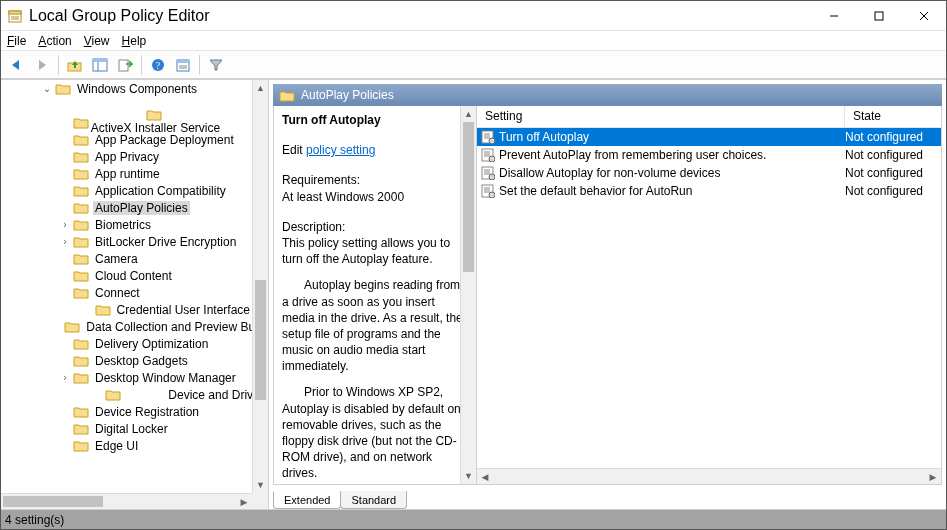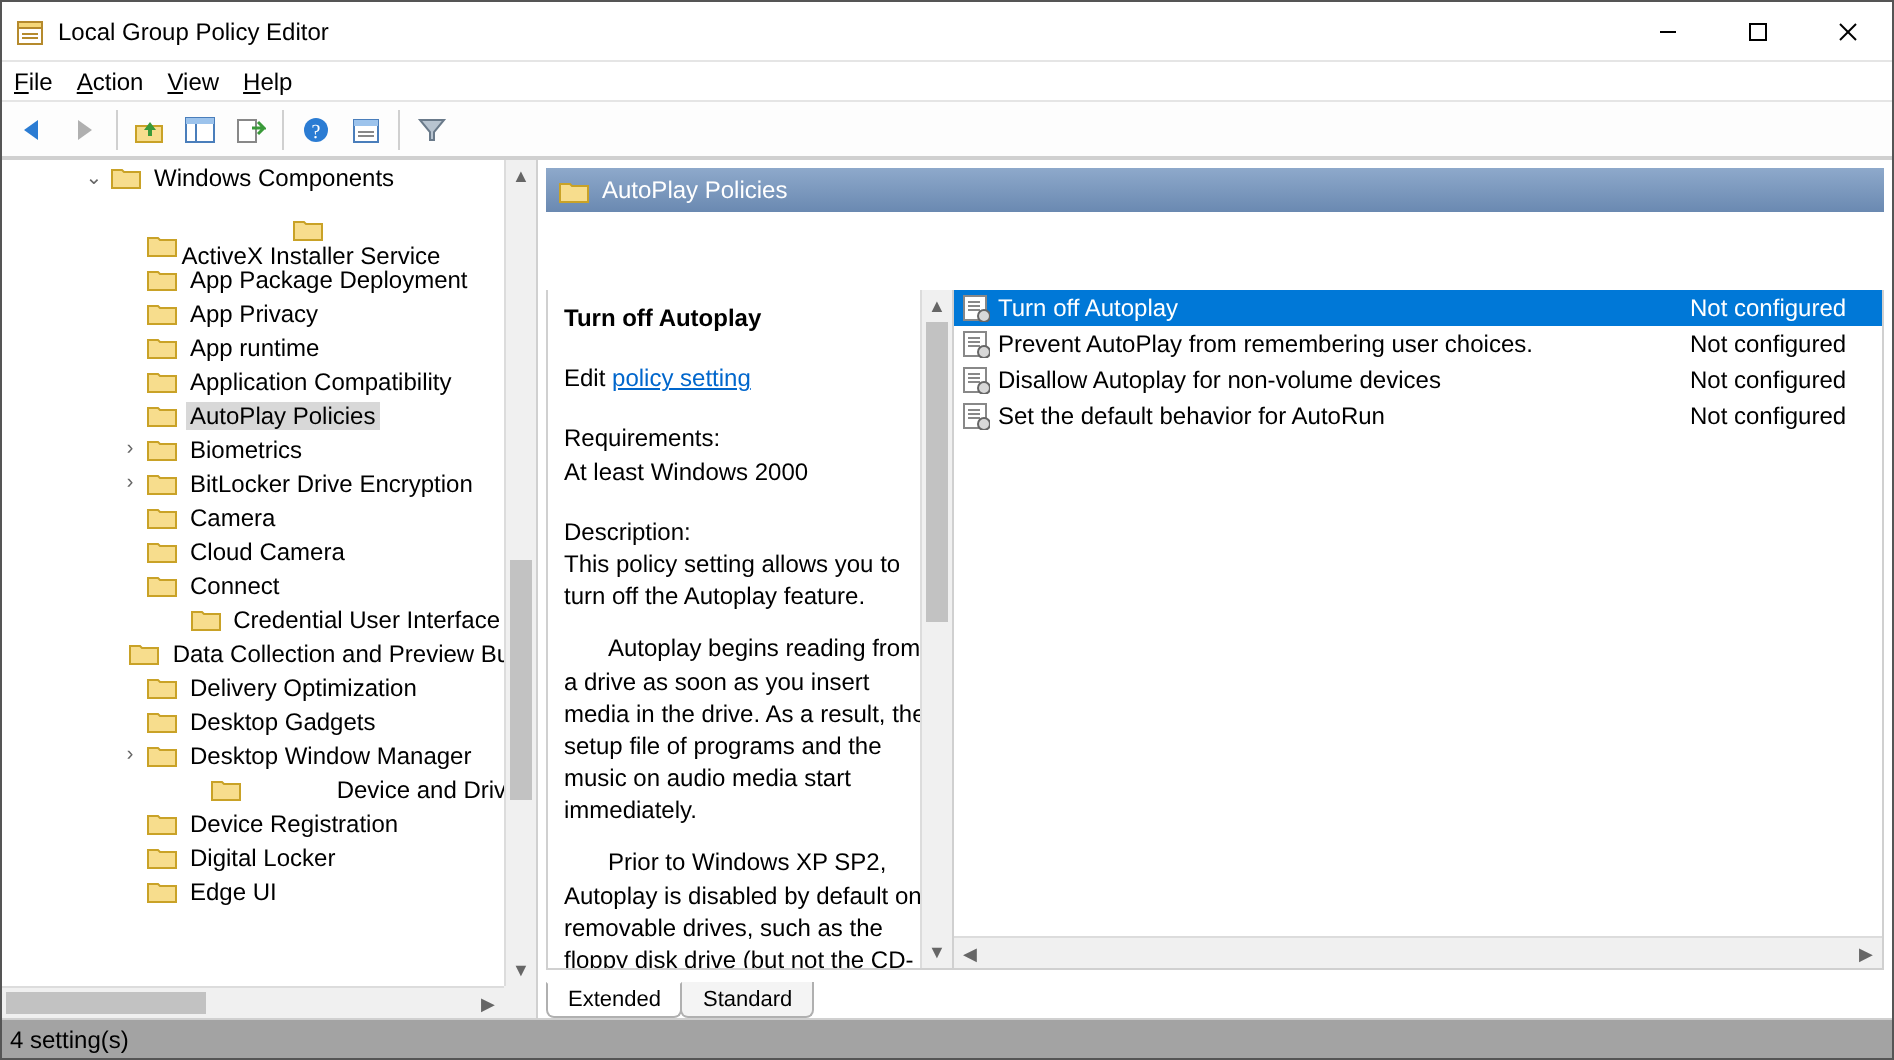--- a/index.html
+++ b/index.html
@@ -18,21 +18,21 @@
   }
   
   .titlebar {
     height: 30px;
     display: flex;
     align-items: center;
     background: #fff;
     border-bottom: 1px solid #e5e5e5;
   }
   .titlebar .icon { width: 16px; height: 16px; margin: 0 6px; }
-  .titlebar .title { flex: 1; font-size: 12px; }
+  .titlebar .title { flex: 1; font-size: 16px; }
   .titlebar .winbtn {
     width: 45px; height: 30px; display: flex; align-items: center; justify-content: center;
   }
   
   .menubar {
     height: 20px;
     display: flex;
     align-items: center;
     padding: 0 6px;
     gap: 12px;
@@ -136,21 +136,20 @@
     padding: 0 6px;
     gap: 6px;
     font-size: 12px;
   }
   .rbody {
     flex: 1;
     display: flex;
     min-height: 0;
     border: 1px solid #d0d0d0;
     border-top: none;
-    margin-top: 39px;
   }
   .descpane {
     width: 203px;
     border-right: 1px solid #d0d0d0;
     position: relative;
     display:flex;
   }
   .descpane .descinner {
     flex:1;
     padding: 6px 8px;
@@ -429,21 +428,21 @@
               </span>
               <span class="label">Camera</span>
             </div>
             <div class="treerow" style="padding-left: 58px;">
               <span class="twist blank">·</span>
               <span class="folder">
                 <svg width="16" height="13">
                   <path d="M1 3 L6 3 L7 4 L15 4 L15 12 L1 12 Z" fill="#f7dd8d" stroke="#c9a227"></path>
                 </svg>
               </span>
-              <span class="label">Cloud Camera</span>
+              <span class="label">Cloud Content</span>
             </div>
             <div class="treerow" style="padding-left: 58px;">
               <span class="twist blank">·</span>
               <span class="folder">
                 <svg width="16" height="13">
                   <path d="M1 3 L6 3 L7 4 L15 4 L15 12 L1 12 Z" fill="#f7dd8d" stroke="#c9a227"></path>
                 </svg>
               </span>
               <span class="label">Connect</span>
             </div>
@@ -573,20 +572,24 @@
             <div style="text-indent:22px;"><span>Prior to Windows XP SP2, Autoplay is disabled by default on removable drives, such as the floppy disk drive (but not the CD-ROM drive), and on network drives.</span></div>
           </div>
           <div class="desc-scroll-v">
             <div class="arr up">▲</div>
             <div class="thumb"></div>
             <div class="arr down">▼</div>
           </div>
         </div>
 
         <div class="listpane">
+          <div class="listhdr">
+            <div class="col setting">Setting</div>
+            <div class="col state">State</div>
+          </div>
           <div class="listrows" id="list-rows">
               <div class="listrow selected">
                 <span class="ricon">
                   <svg width="14" height="14">
                     <rect x="1" y="1" width="11" height="12" fill="#fff" stroke="#888"></rect>
                     <line x1="3" y1="4" x2="9" y2="4" stroke="#888"></line>
                     <line x1="3" y1="6" x2="9" y2="6" stroke="#888"></line>
                     <line x1="3" y1="8" x2="9" y2="8" stroke="#888"></line>
                     <circle cx="11" cy="11" r="3" fill="#d8d8d8" stroke="#666"></circle>
                   </svg>

